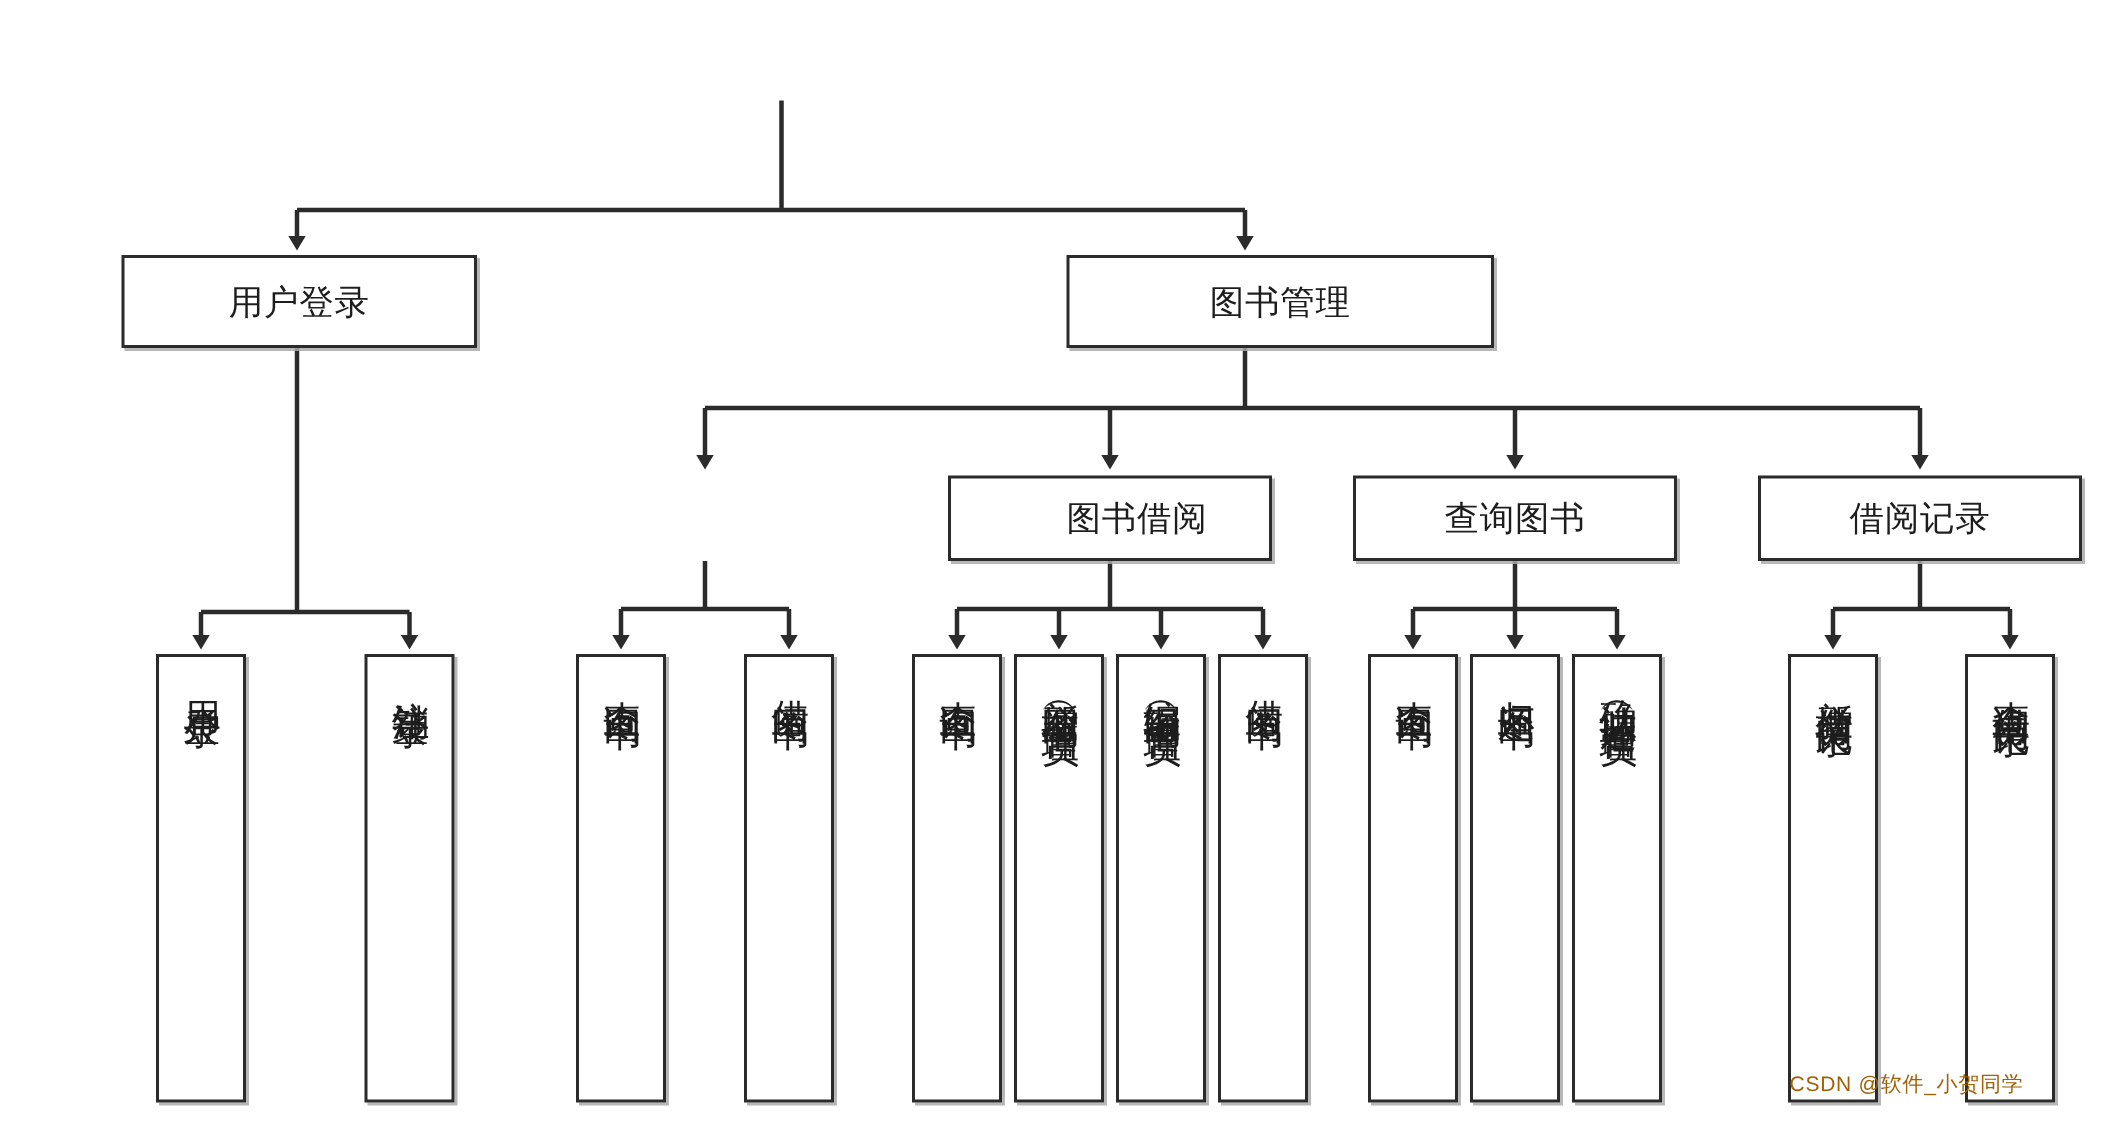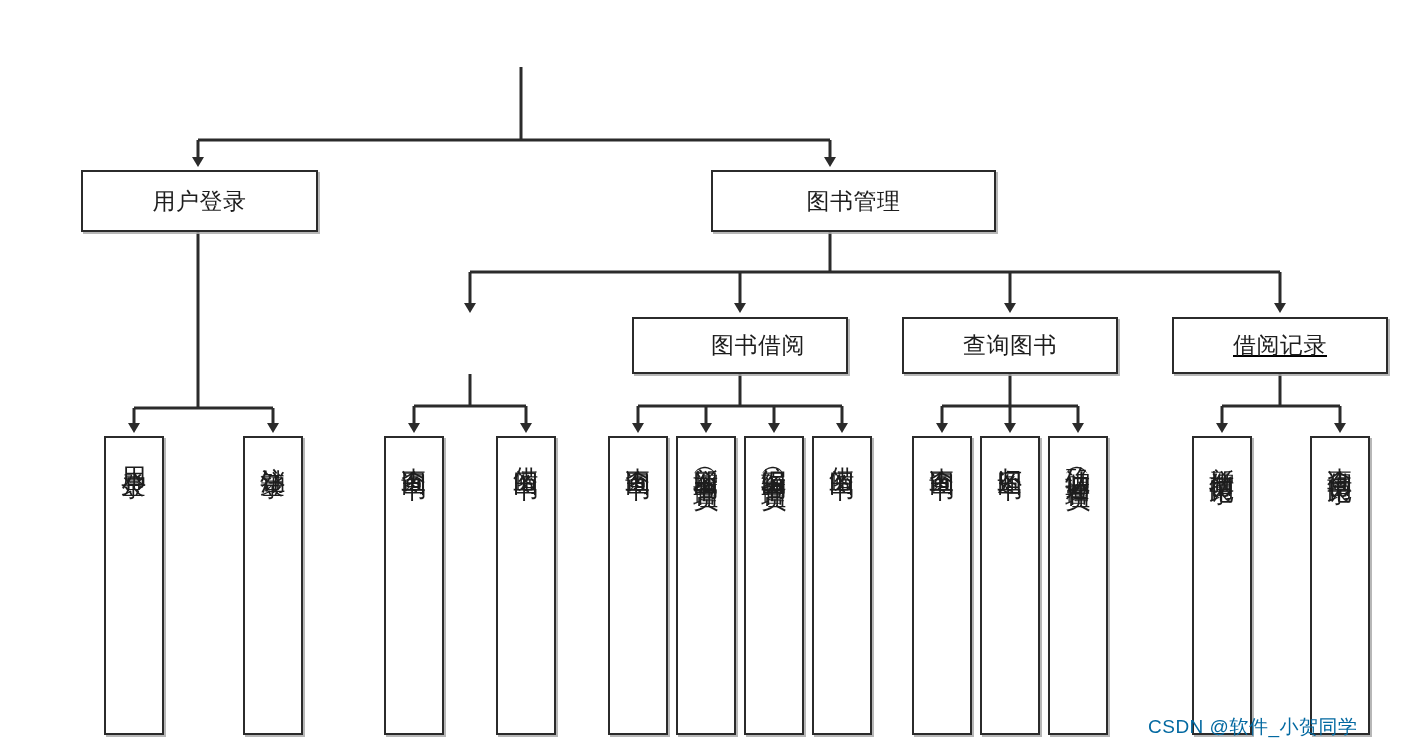--- a/index.html
+++ b/index.html
@@ -51,24 +51,24 @@
     writing-mode: vertical-rl;
     text-orientation: upright;
     white-space: normal;
     font-size: 25px;
     line-height: 1.06;
     letter-spacing: 3px;
     max-height: 100%;
   }
   .watermark {
     position: absolute;
-    left: 1148px;
+    left: 1193px;
     top: 714px;
-    font-size: 19px;
-    color: #0369a1;
+    font-size: 14px;
+    color: #a16207;
     white-space: nowrap;
     z-index: 6;
     letter-spacing: 0.5px;
   }
 </style>
 </head>
 <body>
 
 <div id="diagram-root">
 
@@ -129,21 +129,21 @@
   <div class="node-box" style="left:711px; top:170px; width:285px; height:62px;">
     <span class="node-label">图书管理</span>
   </div>
 
   <div class="node-box" style="left:632px; top:317px; width:216px; height:57px;padding-left:36px;">
     <span class="node-label">图书借阅</span>
   </div>
   <div class="node-box" style="left:902px; top:317px; width:216px; height:57px;">
     <span class="node-label">查询图书</span>
   </div>
-  <div class="node-box" style="left:1172px; top:317px; width:216px; height:57px;text-decoration:underline;">
+  <div class="node-box" style="left:1172px; top:317px; width:216px; height:57px;">
     <span class="node-label">借阅记录</span>
   </div>
 
   <div class="node-box vertical" style="left:104px; top:436px; width:60px; height:299px;">
     <span class="node-label">用户登录</span>
   </div>
   <div class="node-box vertical" style="left:243px; top:436px; width:60px; height:299px;">
     <span class="node-label">注销登录</span>
   </div>
 

